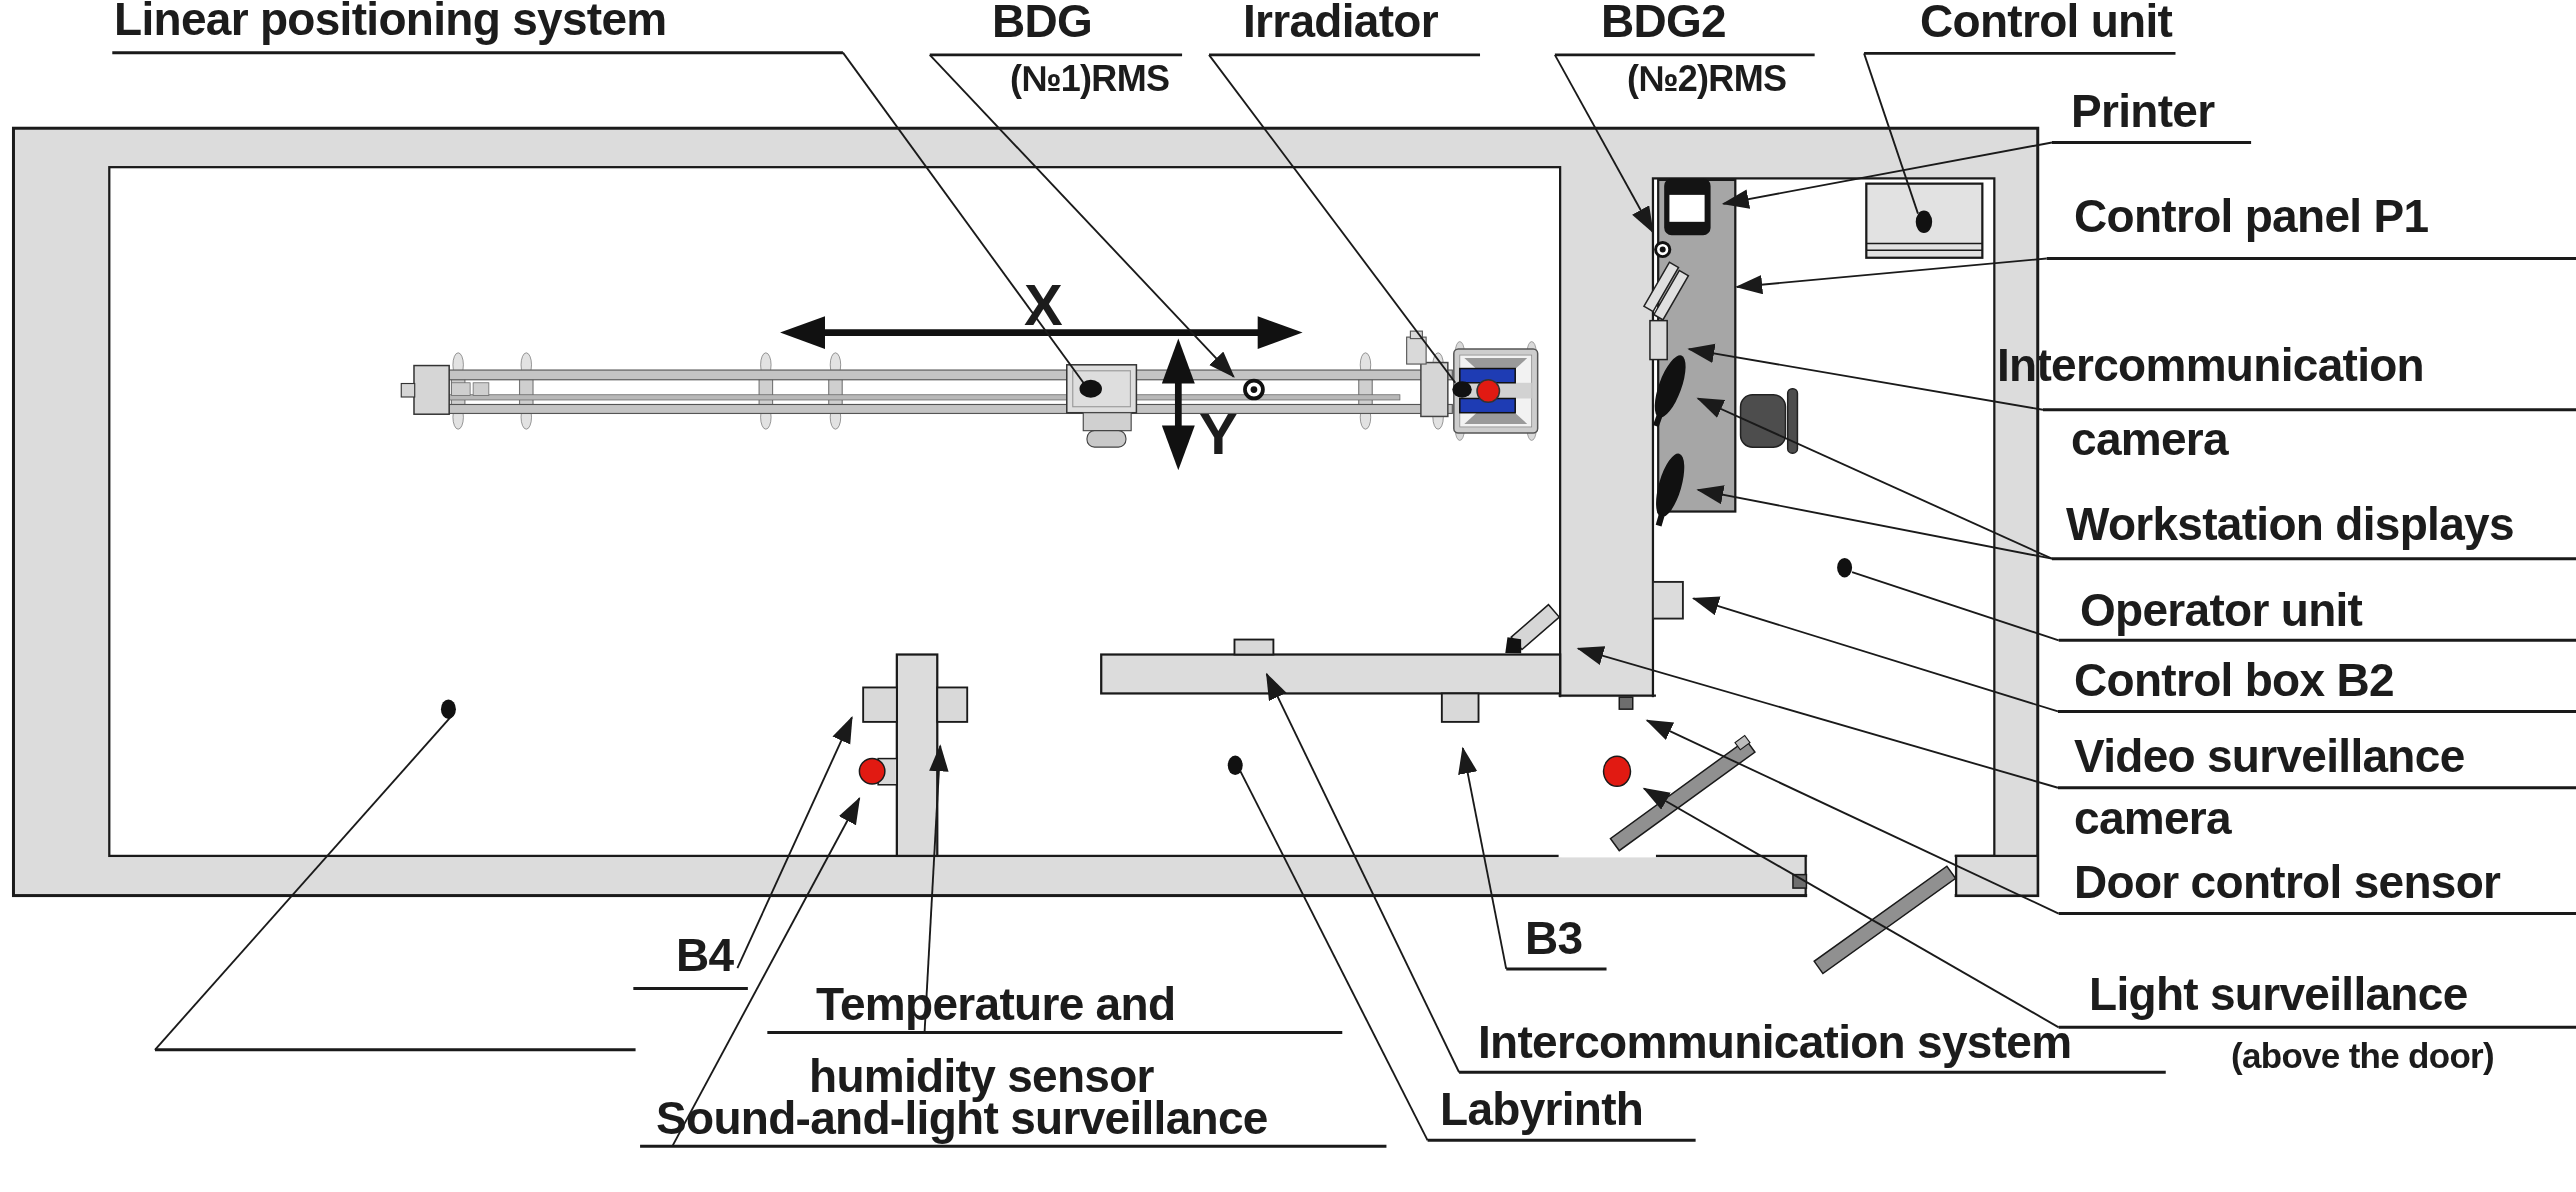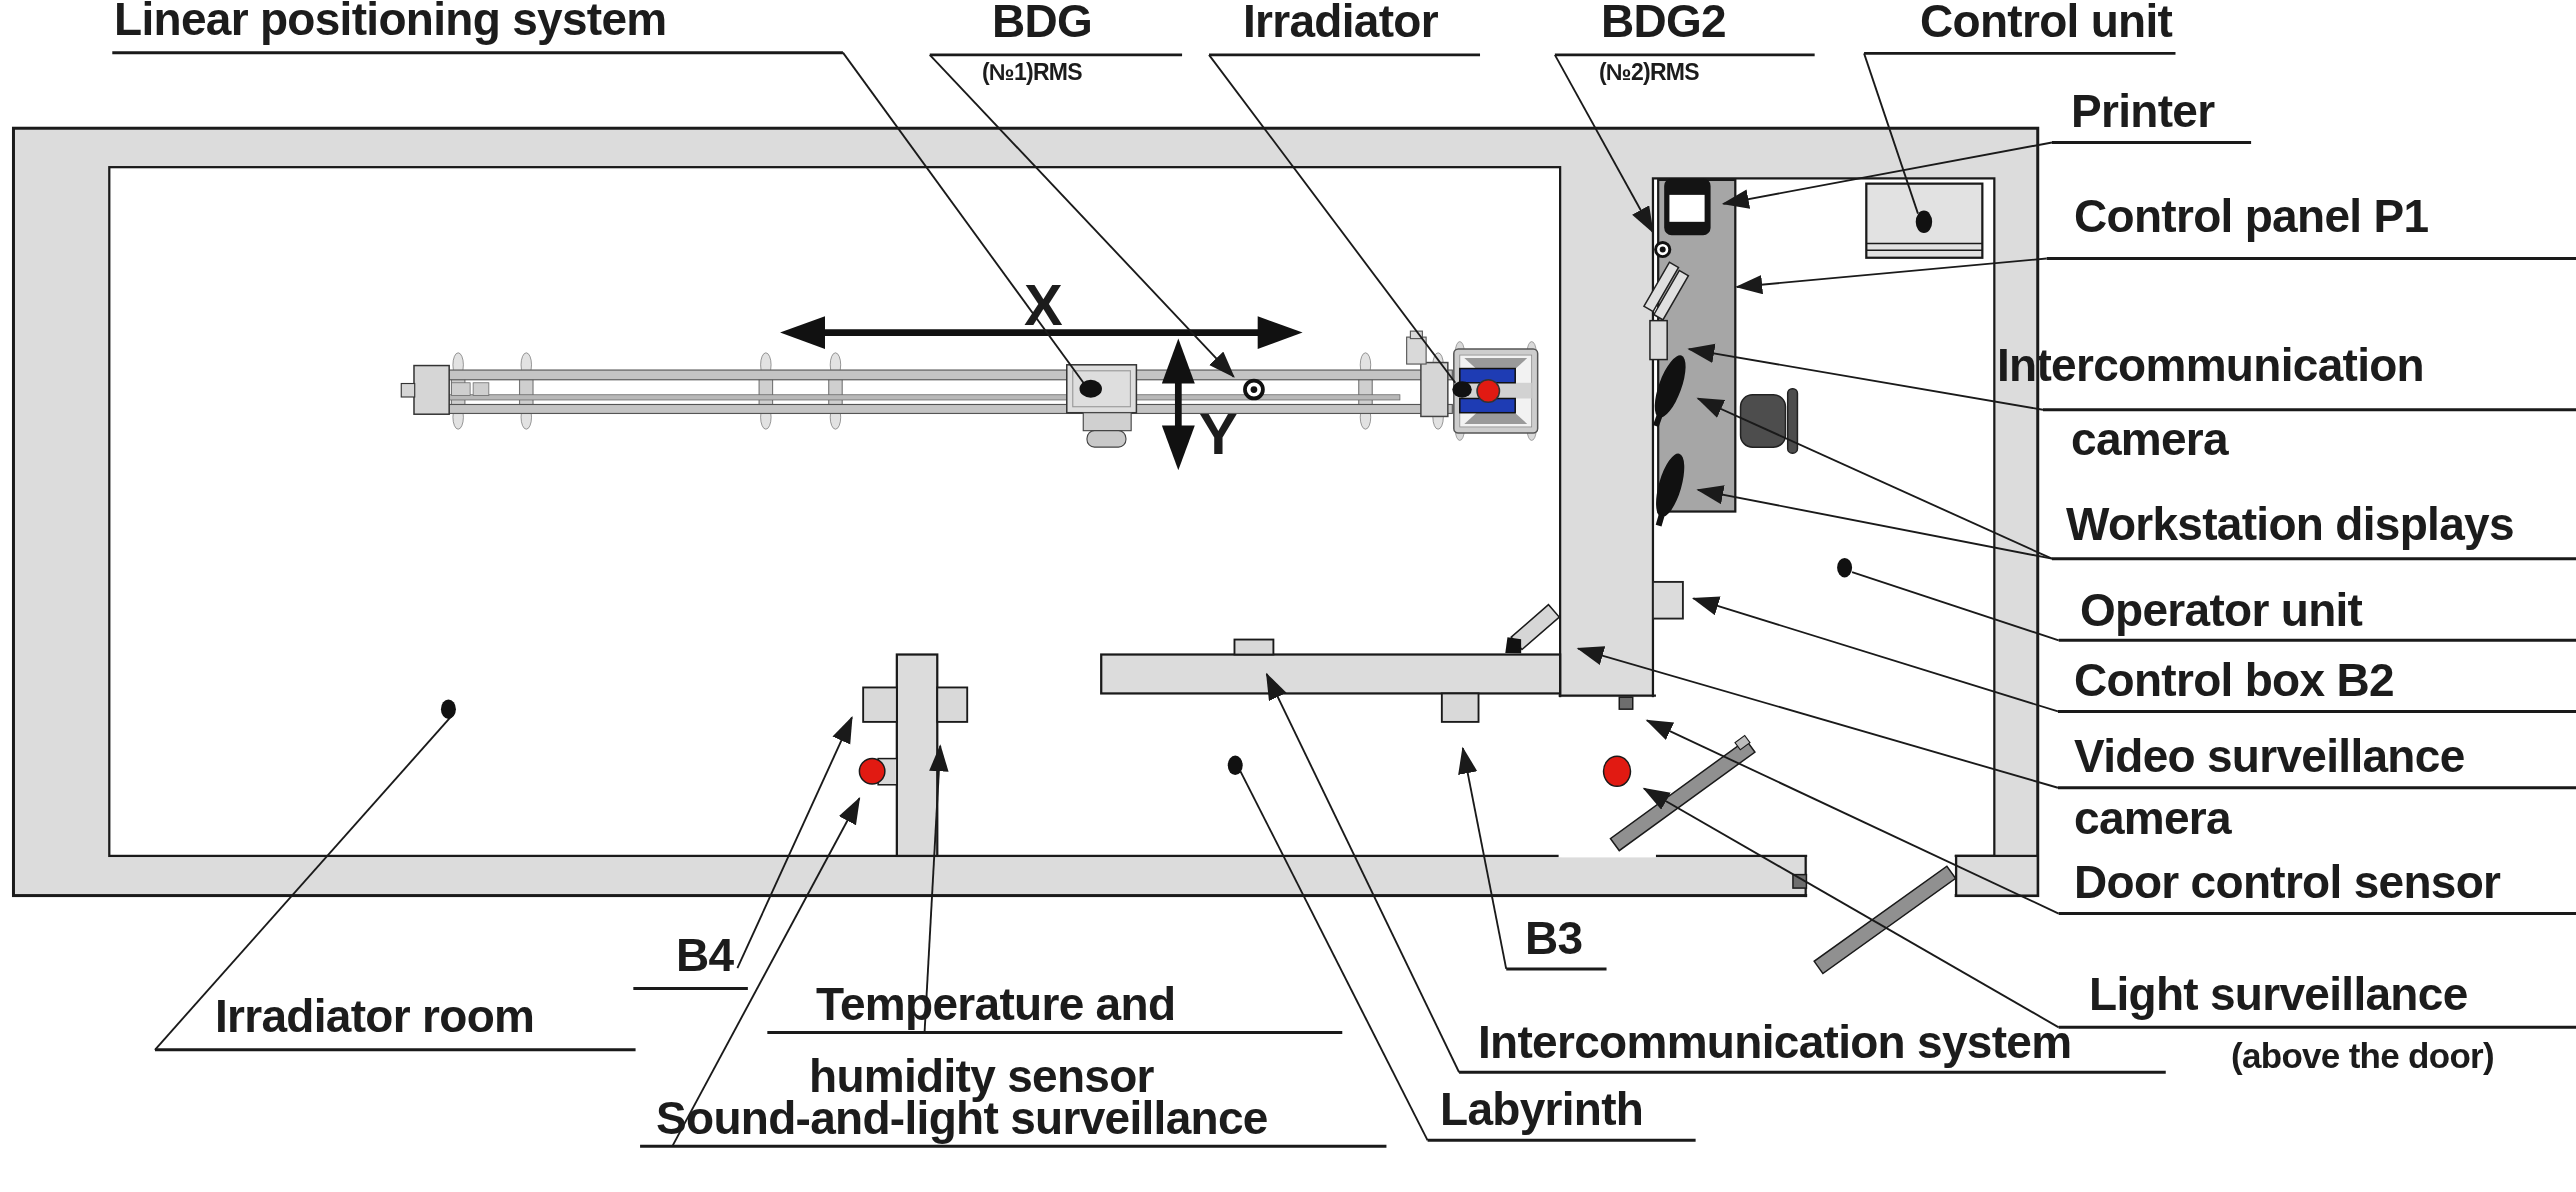--- a/index.html
+++ b/index.html
@@ -13,21 +13,21 @@
   #plan{position:absolute;left:0;top:0;}
   .lbl{
     position:absolute;
     font-weight:bold;
     color:#1c1c1c;
     white-space:nowrap;
     line-height:1;
     font-size:46px;
     letter-spacing:-0.7px;
   }
-  .sub{font-size:23px;}
+  .sub{font-size:36px;margin-left:28px;}
   .tiny{font-size:35px;}
   .axis{font-size:58px;}
 </style>
 </head>
 <body>
 
 <div id="canvas">
 
 <svg id="plan" width="2576" height="1193" viewBox="0 0 3441 1593">
   <defs>
@@ -262,21 +262,20 @@
 <div class="lbl" style="left:2071px;top:416px;">camera</div>
 <div class="lbl" style="left:2066px;top:501px;">Workstation displays</div>
 <div class="lbl" style="left:2080px;top:587px;">Operator unit</div>
 <div class="lbl" style="left:2074px;top:657px;">Control box B2</div>
 <div class="lbl" style="left:2074px;top:733px;">Video surveillance</div>
 <div class="lbl" style="left:2074px;top:795px;">camera</div>
 <div class="lbl" style="left:2074px;top:859px;">Door control sensor</div>
 <div class="lbl" style="left:2089px;top:971px;">Light surveillance</div>
 <div class="lbl tiny" style="left:2231px;top:1038px;">(above the door)</div>
 
-<div class="lbl" style="left:215px;top:993px;">Irradiator room</div>
 <div class="lbl" style="left:676px;top:932px;">B4</div>
 <div class="lbl" style="left:816px;top:981px;">Temperature and</div>
 <div class="lbl" style="left:809px;top:1034px;margin-top:19px;">humidity sensor</div>
 <div class="lbl" style="left:656px;top:1095px;">Sound-and-light surveillance</div>
 <div class="lbl" style="left:1440px;top:1086px;">Labyrinth</div>
 <div class="lbl" style="left:1478px;top:1019px;">Intercommunication system</div>
 <div class="lbl" style="left:1525px;top:915px;">B3</div>
 
 <div class="lbl axis" style="left:1024px;top:276px;">X</div>
 <div class="lbl axis" style="left:1199px;top:405px;">Y</div>

